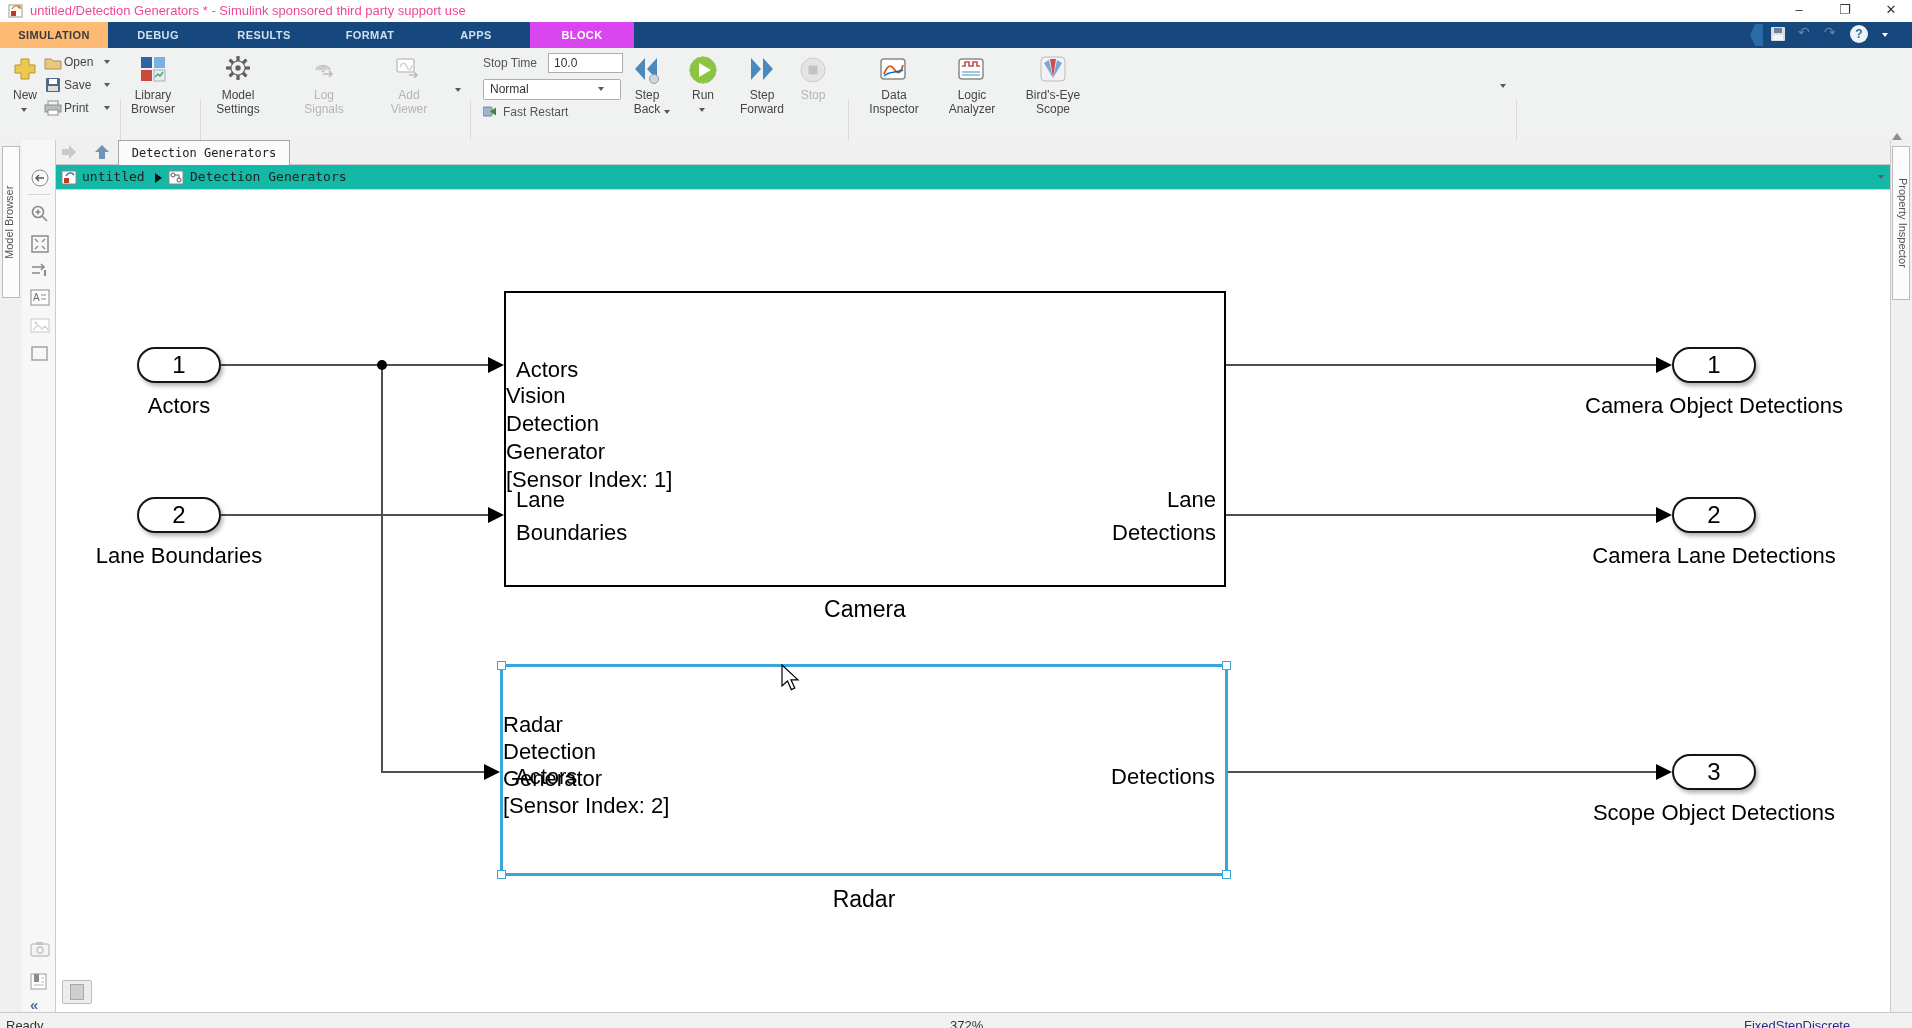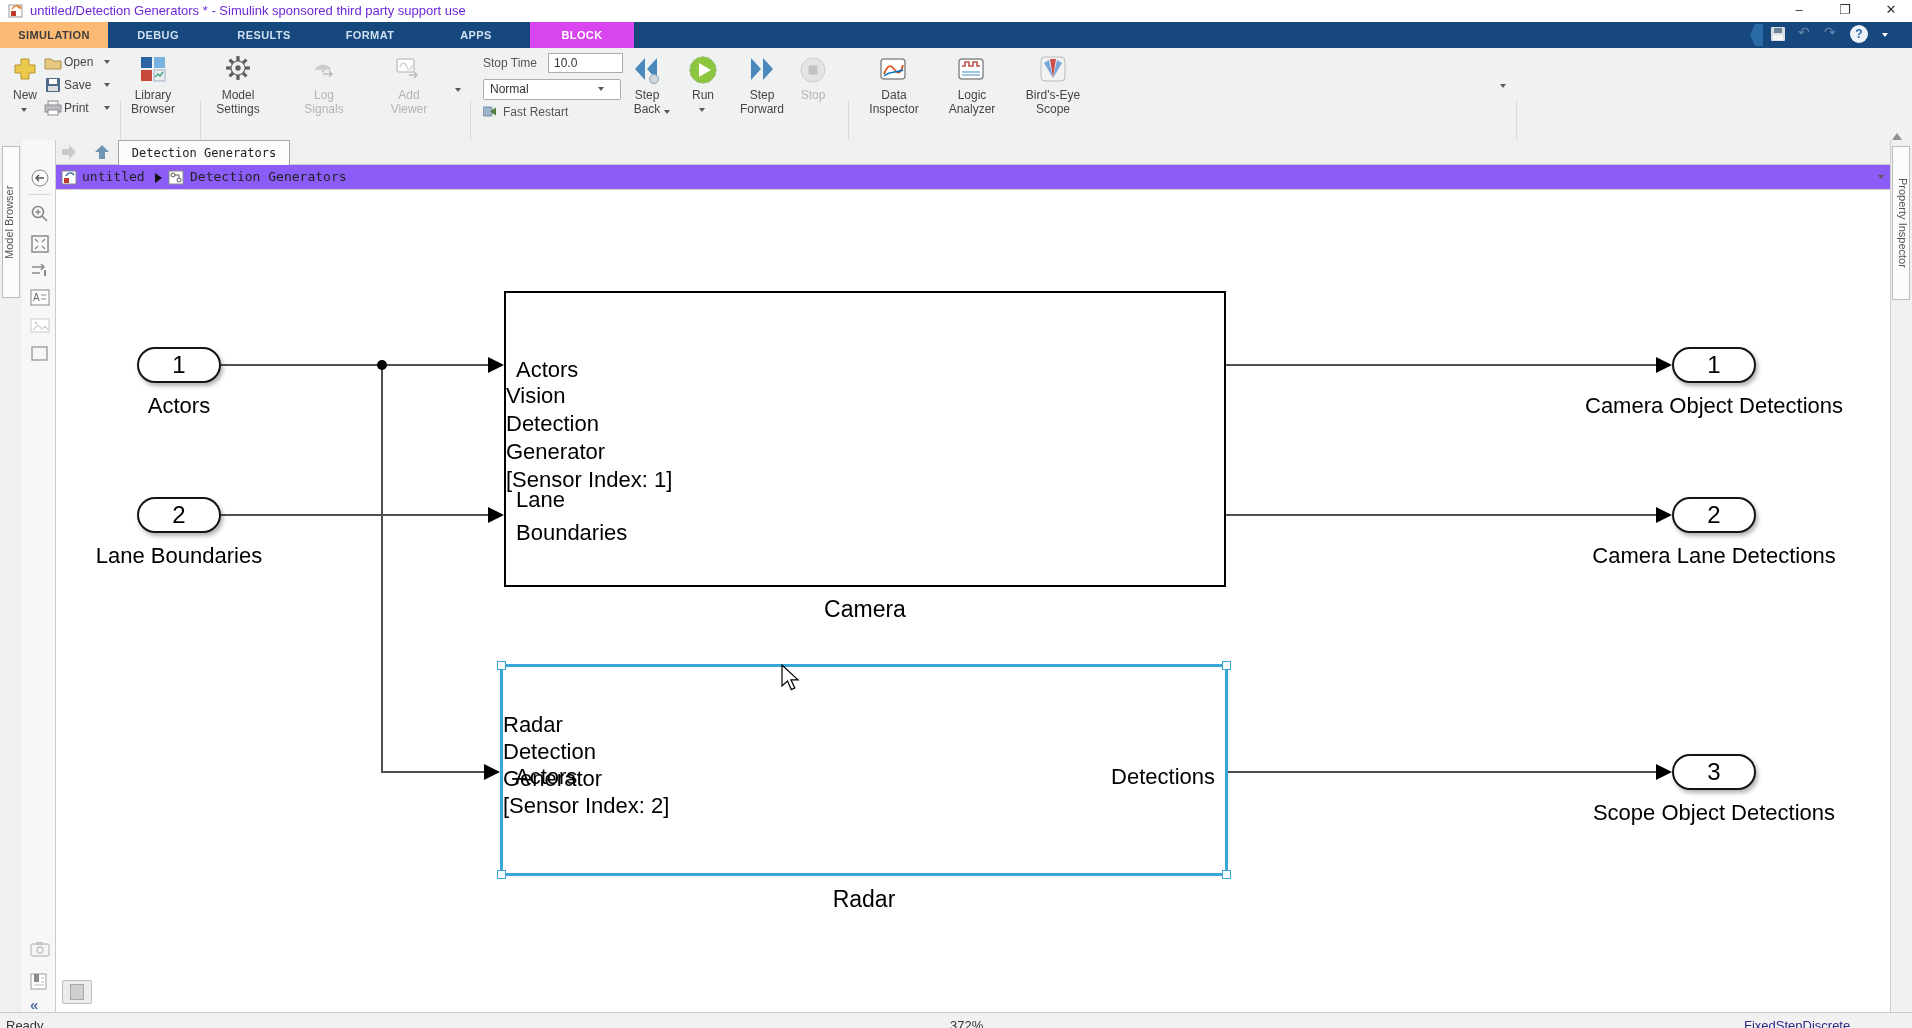--- a/index.html
+++ b/index.html
@@ -1,42 +1,42 @@
 <!DOCTYPE html>
 <html><head>
 <meta charset="utf-8">
 <style>
   html,body{margin:0;padding:0;}
   body{width:1912px;height:1028px;position:relative;overflow:hidden;background:#fff;
        font-family:"Liberation Sans",sans-serif;-webkit-font-smoothing:antialiased;}
   .abs{position:absolute;}
   
   .titlebar{left:0;top:0;width:1912px;height:22px;background:#fff;border-bottom:1px solid #e3e3e3;}
-  .title-text{left:30px;top:3px;font-size:13px;color:#6d28d9;}
+  .title-text{left:30px;top:3px;font-size:13px;color:#ec4899;}
   .winbtn{top:0;width:34px;height:22px;text-align:center;line-height:20px;font-size:13px;color:#333;cursor:default;}
   
   .ribbon{left:0;top:22px;width:1912px;height:26px;background:#16477d;}
   .rtab{top:22px;height:26px;line-height:26px;text-align:center;font-size:11px;font-weight:bold;
         letter-spacing:.4px;color:#cfe0f1;}
   .rtab.active{background:#fdba74;color:#3c3c3c;}
   .rtab.block{background:#d946ef;color:#fff;}
   
   .toolbar{left:0;top:48px;width:1912px;height:92px;background:#f0f2f2;border-bottom:1px solid #c8c8c8;}
   .vsep{top:52px;width:1px;height:78px;background:#d9d9d9;}
   .seclabel{top:124px;font-size:9px;color:#8d8d8d;letter-spacing:.6px;text-align:center;}
   .tlbl{font-size:12px;color:#454545;text-align:center;line-height:14px;}
   .tlbl.dis{color:#b4b4b4;}
   .ml{white-space:pre-line;}
   .cdown{display:inline-block;width:0;height:0;border:3.5px solid transparent;border-top:4.5px solid #5a5a5a;}
   .field{background:#fff;border:1px solid #abadb3;font-size:12px;color:#333;}
   
   .tabstrip{left:0;top:140px;width:1912px;height:24px;background:#f0f0f0;border-bottom:1px solid #c9c9c9;}
   .doctab{left:118px;top:140px;width:172px;height:25px;background:#fbfbfb;border:1px solid #a5a5a5;border-bottom:none;
           box-sizing:border-box;text-align:center;line-height:24px;font-family:"DejaVu Sans Mono",monospace;font-size:12px;color:#222;z-index:3;}
-  .crumbrow{left:22px;top:165px;width:1868px;height:25px;background:#8b5cf6;border-bottom:1px solid #d4d4d4;box-sizing:border-box;}
+  .crumbrow{left:22px;top:165px;width:1868px;height:25px;background:#14b8a6;border-bottom:1px solid #d4d4d4;box-sizing:border-box;}
   .crumbtxt{font-family:"DejaVu Sans Mono",monospace;font-size:13px;color:#222;top:4px;}
   
   .gutterL{left:0;top:140px;width:22px;height:872px;background:#f0f0f0;}
   .gutterR{left:1890px;top:140px;width:22px;height:872px;background:#f0f0f0;border-left:1px solid #ccc;box-sizing:border-box;}
   .sidetabL{left:2px;top:146px;width:18px;height:152px;background:#fcfcfc;border:1px solid #bbb;box-sizing:border-box;}
   .sidetabR{left:1892px;top:146px;width:18px;height:154px;background:#fcfcfc;border:1px solid #bbb;box-sizing:border-box;}
   .vtextL{writing-mode:vertical-rl;transform:rotate(180deg);font-size:11px;color:#555;width:16px;height:150px;text-align:center;}
   .vtextR{writing-mode:vertical-rl;font-size:11px;color:#555;width:16px;height:152px;text-align:center;}
   .palette{left:22px;top:140px;width:34px;height:872px;background:#f7f7f7;border-right:1px solid #ccc;box-sizing:border-box;}
   .palico{left:8px;width:20px;height:20px;text-align:center;}
@@ -356,20 +356,21 @@
   </svg>
 
   <div class="abs oval" style="left:81px;top:157px">1</div>
   <div class="abs plabel" style="left:23px;top:203px;width:200px">Actors</div>
   <div class="abs oval" style="left:81px;top:307px">2</div>
   <div class="abs plabel" style="left:23px;top:353px;width:200px">Lane Boundaries</div>
 
   <div class="abs blk" style="left:448px;top:101px;width:722px;height:296px">
     <div class="abs bport" style="left:10px;top:60px">Actors</div>
     <div class="abs bport" style="left:10px;top:190px;width:160px">Lane Boundaries</div>
+    <div class="abs bport" style="right:8px;top:190px;width:135px;text-align:right">Lane Detections</div>
     <div class="abs bcenter" style="left:0;top:89px">Vision
 Detection
 Generator
 [Sensor Index: 1]</div>
   </div>
   <div class="abs bname" style="left:709px;top:406px;width:200px">Camera</div>
 
   <div class="abs blk sel" style="left:444px;top:474px;width:728px;height:212px">
     <div class="abs bport" style="left:12px;top:93px">Actors</div>
     <div class="abs bport" style="right:10px;top:93px">Detections</div>

